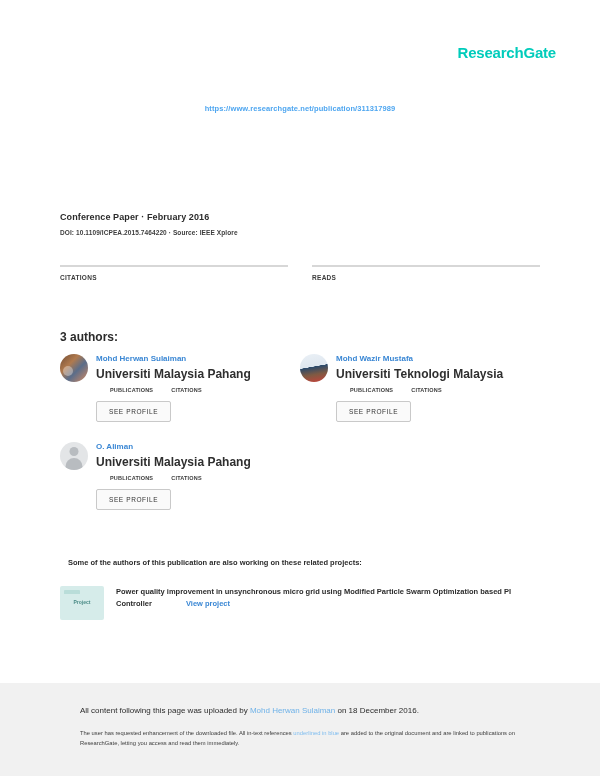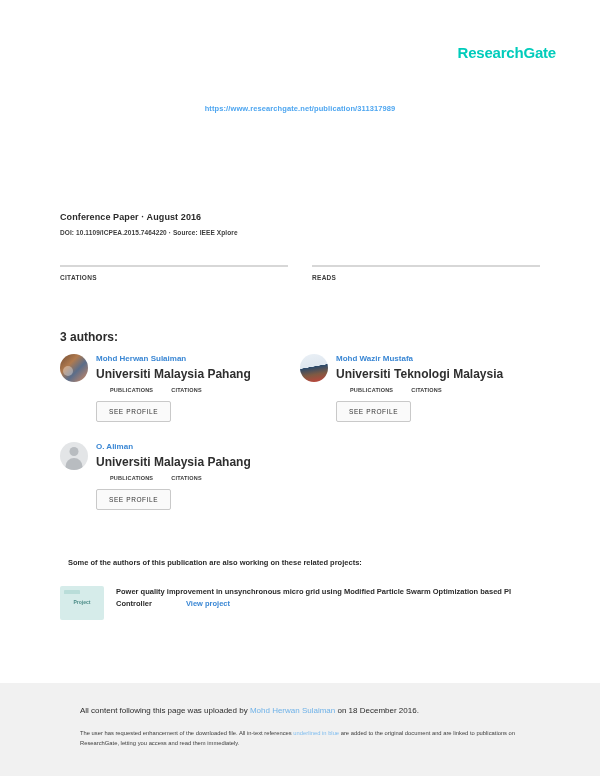--- a/index.html
+++ b/index.html
@@ -305,21 +305,21 @@
 
 <div class="page">
 
   <div class="top-region">
 
     <div class="rg-logo">ResearchGate</div>
 
     <div class="pub-url">https://www.researchgate.net/publication/311317989</div>
 
     <div class="meta-block">
-      <div class="meta-type">Conference Paper · August 2016</div>
+      <div class="meta-type">Conference Paper · February 2016</div>
       <div class="meta-doi">DOI: 10.1109/ICPEA.2015.7464220 · Source: IEEE Xplore</div>
     </div>
 
     <div class="stats">
       <div class="stat-col">
         <div class="stat-rule"></div>
         <div class="stat-label">CITATIONS</div>
         <div class="stat-value"></div>
       </div>
       <div class="stat-col">

